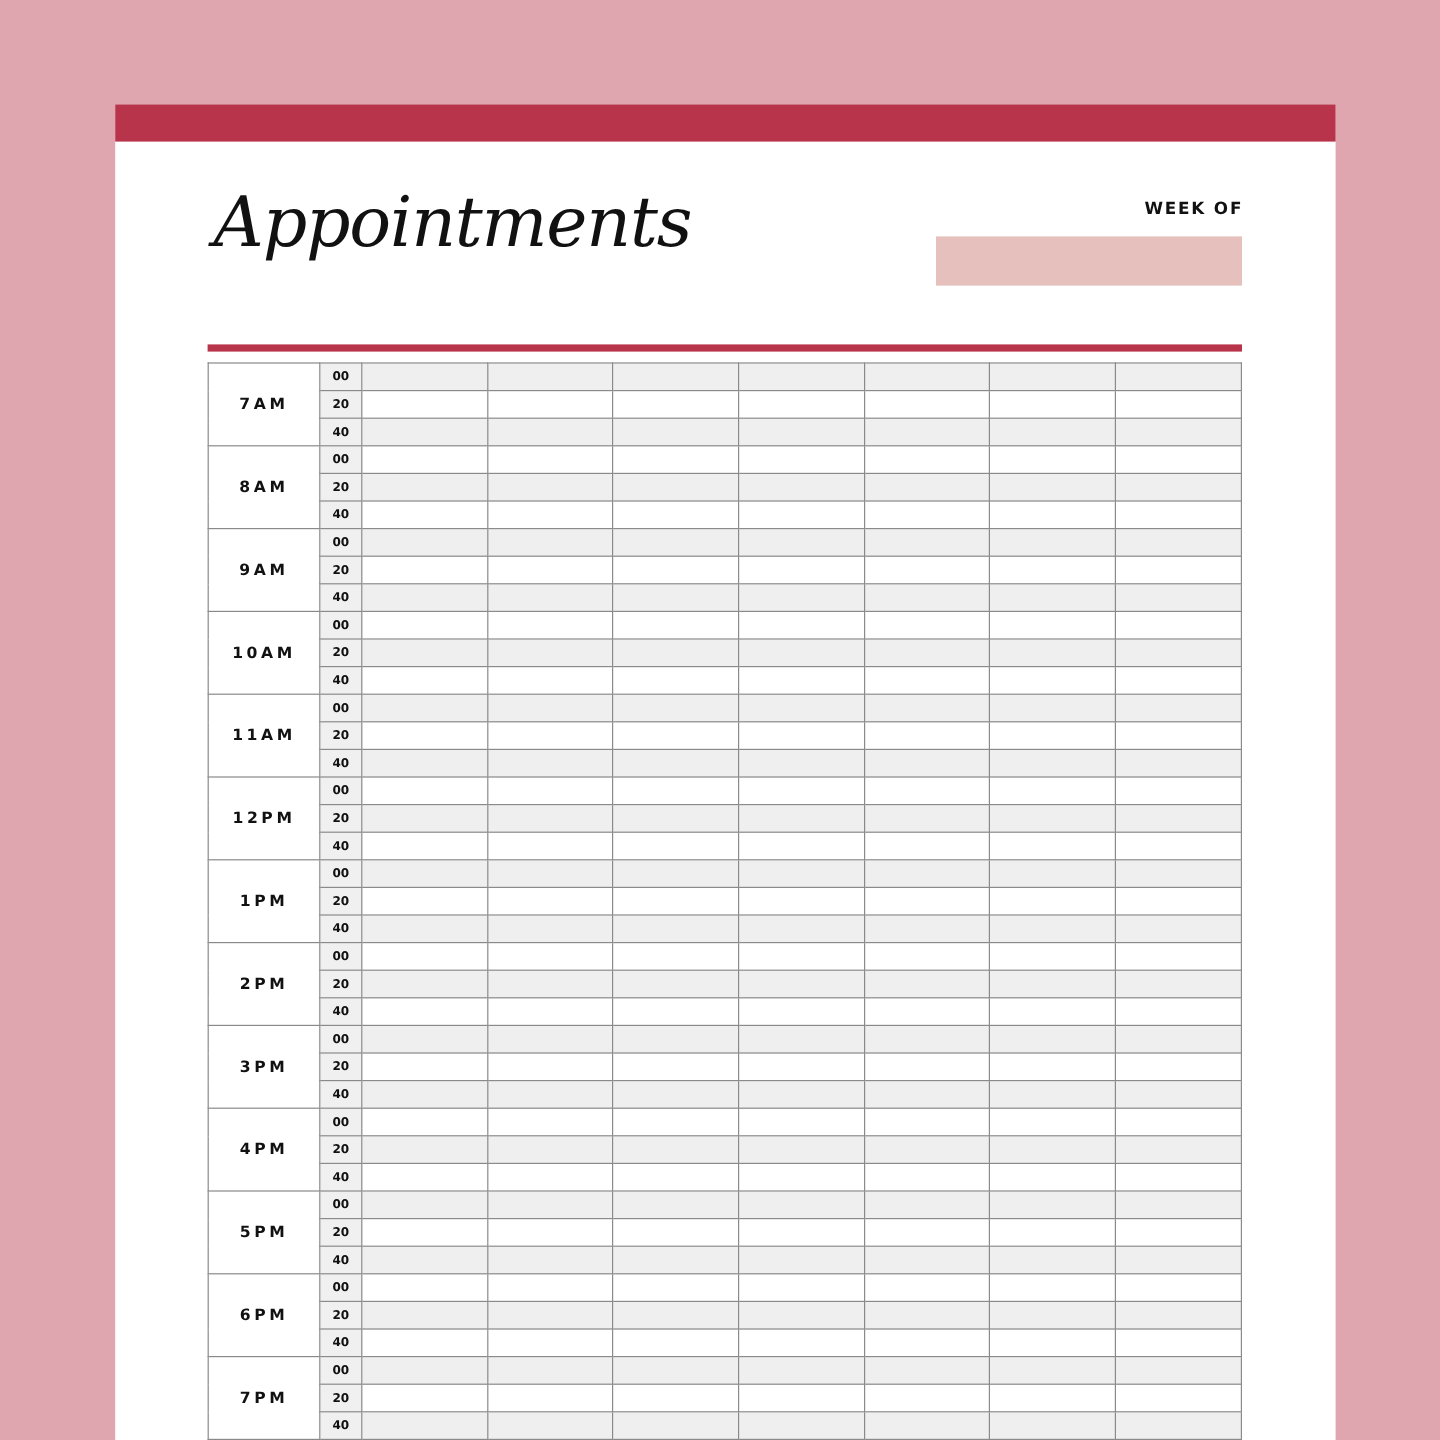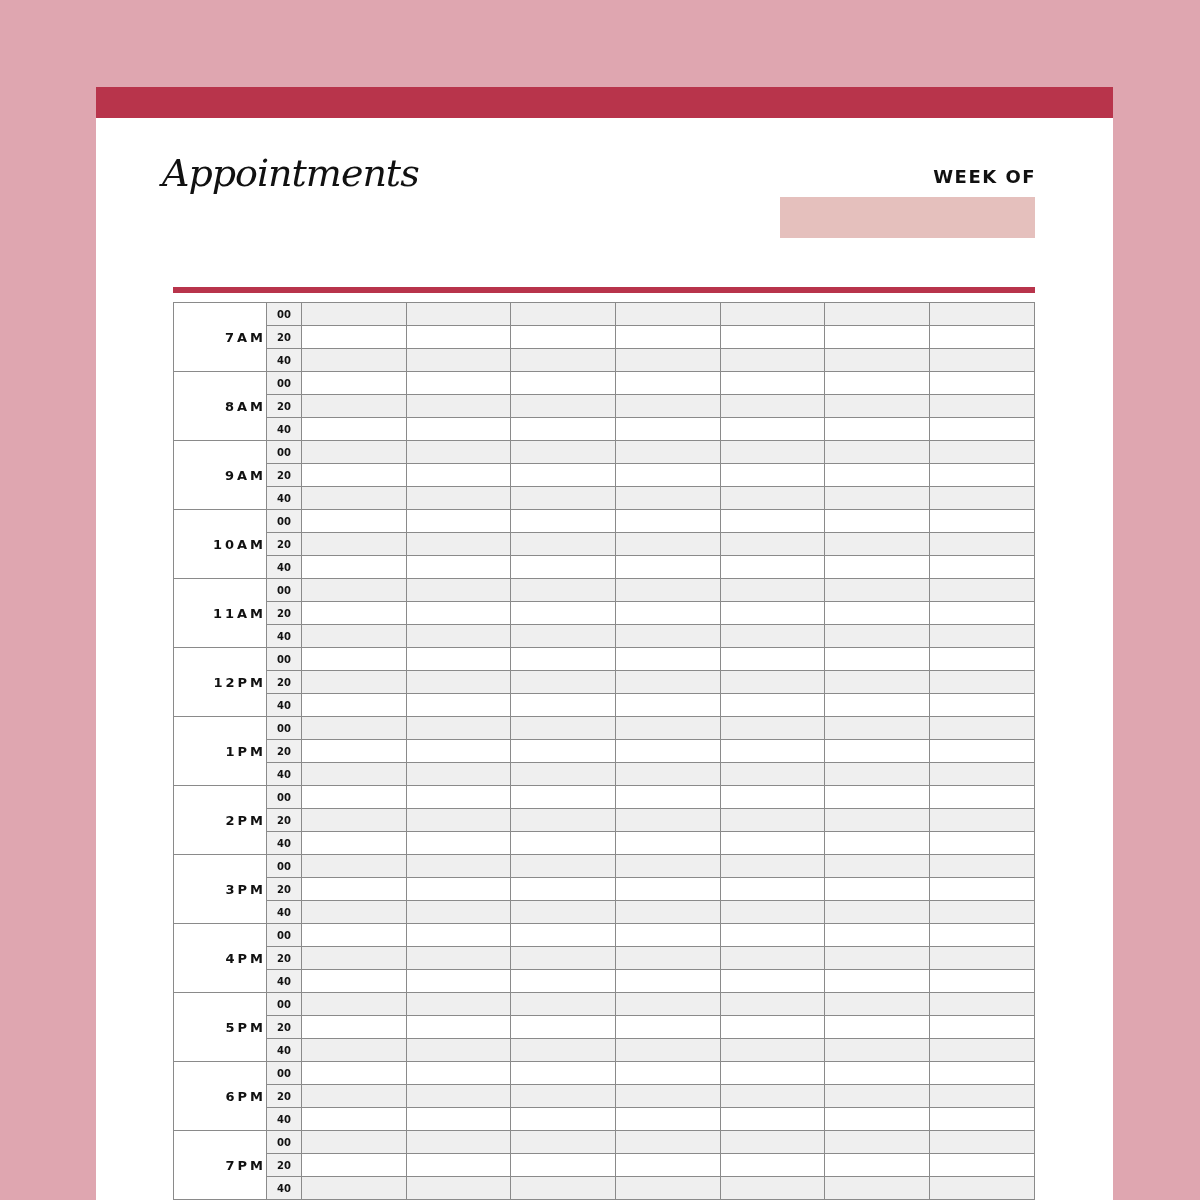--- a/index.html
+++ b/index.html
@@ -1,27 +1,27 @@
 <!DOCTYPE html>
 <html><head>
 <meta charset="utf-8">
 <style>
   html, body { margin:0; padding:0; }
   body { width:1200px; height:1200px; background:#dfa6b0; position:relative; overflow:hidden; font-family:"Liberation Sans", sans-serif; }
   .sheet { position:absolute; left:96px; top:87px; width:1017px; height:1113px; background:#ffffff; }
   .topbar { position:absolute; left:0; top:0; width:100%; height:31px; background:#b8344b; }
-  .title { position:absolute; left:66px; top:64px; font-family:"DejaVu Serif", serif; font-style:italic; font-size:38px; color:#111; letter-spacing:-1px; }
-  .weekof-label { position:absolute; right:77px; top:79px; font-size:18px; font-weight:bold; letter-spacing:1.5px; color:#111; font-family:"DejaVu Sans", sans-serif; }
+  .title { position:absolute; left:82px; top:64px; font-family:"DejaVu Serif", serif; font-style:italic; font-size:58px; color:#111; letter-spacing:-1px; }
+  .weekof-label { position:absolute; right:77px; top:79px; font-size:14px; font-weight:bold; letter-spacing:1.5px; color:#111; font-family:"DejaVu Sans", sans-serif; }
   .weekof-box { position:absolute; left:684px; top:110px; width:255px; height:41px; background:#e5c0bd; }
   .days { position:absolute; left:205px; top:174px; width:734px; height:20px; display:flex; }
   .days span { flex:1; text-align:center; font-size:12.5px; letter-spacing:1.2px; color:#222; }
   .redline { position:absolute; left:77px; top:200px; width:862px; height:6px; background:#b8344b; }
   table { position:absolute; left:77px; top:215px; border-collapse:collapse; table-layout:fixed; }
   td { border:1px solid #8a8a8a; padding:0; height:22px; }
-  td.hour { width:92px; text-align:right; font-family:"DejaVu Sans", sans-serif; font-weight:bold; font-size:13px; letter-spacing:3px; color:#111; background:#fff; }
+  td.hour { width:92px; text-align:center; font-family:"DejaVu Sans", sans-serif; font-weight:bold; font-size:13px; letter-spacing:3px; color:#111; background:#fff; }
   td.min { width:34px; text-align:center; font-family:"DejaVu Sans", sans-serif; font-weight:bold; font-size:10px; color:#111; background:#f0f0f0;margin-left:16px; }
   td.cell { width:103.7px; background:#fff; }
   tr.shade td.cell { background:#efefef; }
 </style>
 </head>
 <body>
 
 <div class="sheet">
   <div class="topbar"></div>
   <div class="title">Appointments</div>

